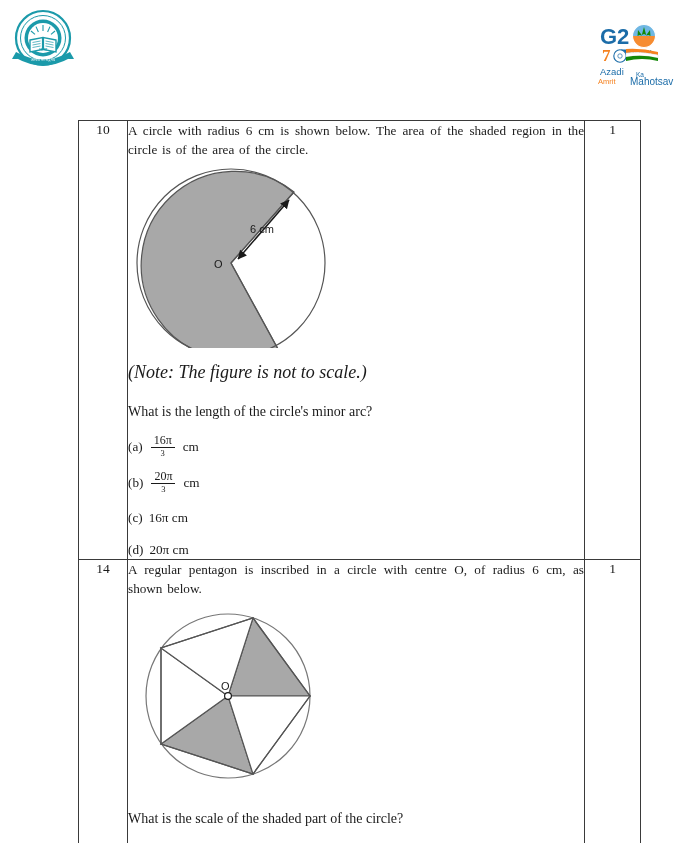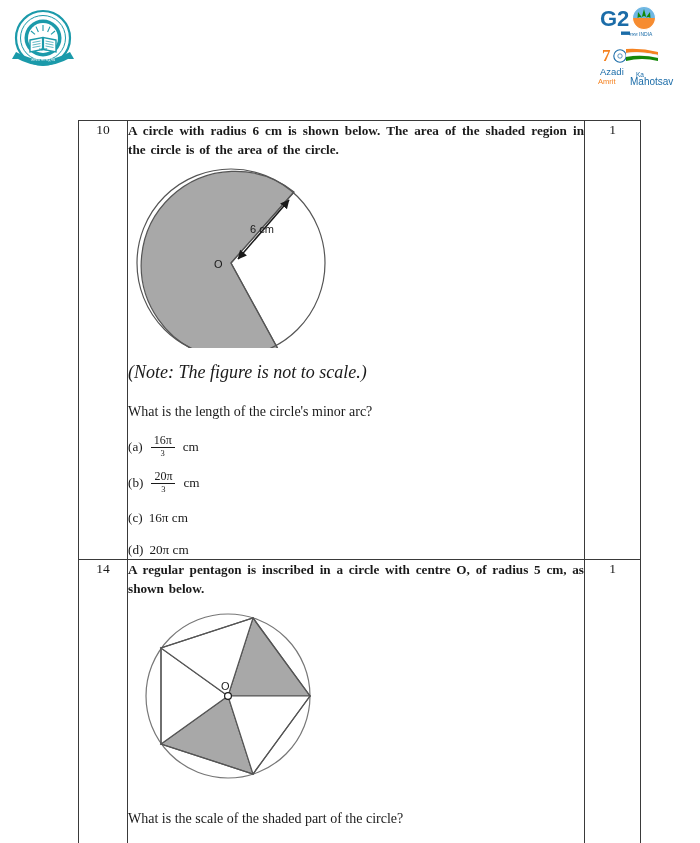--- a/index.html
+++ b/index.html
@@ -26,21 +26,21 @@
   .cbse-logo {
     position: absolute;
     left: 10px;
     top: 7px;
     width: 66px;
     height: 66px;
   }
   .g20-logo {
     position: absolute;
     right: 6px;
-    top: 2px;
+    top: 20px;
     width: 96px;
     height: 38px;
     margin-left: 8px;
   }
   .azadi-logo {
     position: absolute;
     right: 4px;
     top: 44px;
     width: 100px;
     height: 44px;
@@ -79,21 +79,20 @@
   .qbody {
     padding: 6px 9px 6px 9px;
     font-size: 13.2px;
     line-height: 1.45;
   }
 
   .stem {
     text-align: justify;
     margin: 0 0 2px 0;
     word-spacing: 1.5px;
-    font-weight: bold;
   }
   .note {
     font-style: italic;
     font-size: 18px;
     margin: 6px 0 16px 0;
   }
   .prompt {
     margin: 14px 0 0 0;
     font-size: 14px;
   }
@@ -288,21 +287,21 @@
       </ul>
     </td>
 
     <td class="qmarks">1</td>
   </tr>
 
   <tr>
     <td class="qnum">14</td>
 
     <td class="qbody">
-      <p class="stem">A regular pentagon is inscribed in a circle with centre O, of radius  5 cm, as shown below.</p>
+      <p class="stem">A regular pentagon is inscribed in a circle with centre O, of radius  6 cm, as shown below.</p>
 
       <div class="figure-pentagon">
         <svg viewBox="0 0 215 185" width="215" height="185" aria-hidden="true">
 
           <circle cx="100" cy="92" r="82" fill="none" stroke="#777777" stroke-width="1.2"></circle>
 
           <polygon points="100,92 125,14 182,92" fill="#a8a8a8" stroke="#555555" stroke-width="1.2"></polygon>
 
           <polygon points="100,92 33,140 125,170" fill="#a8a8a8" stroke="#555555" stroke-width="1.2"></polygon>
 

